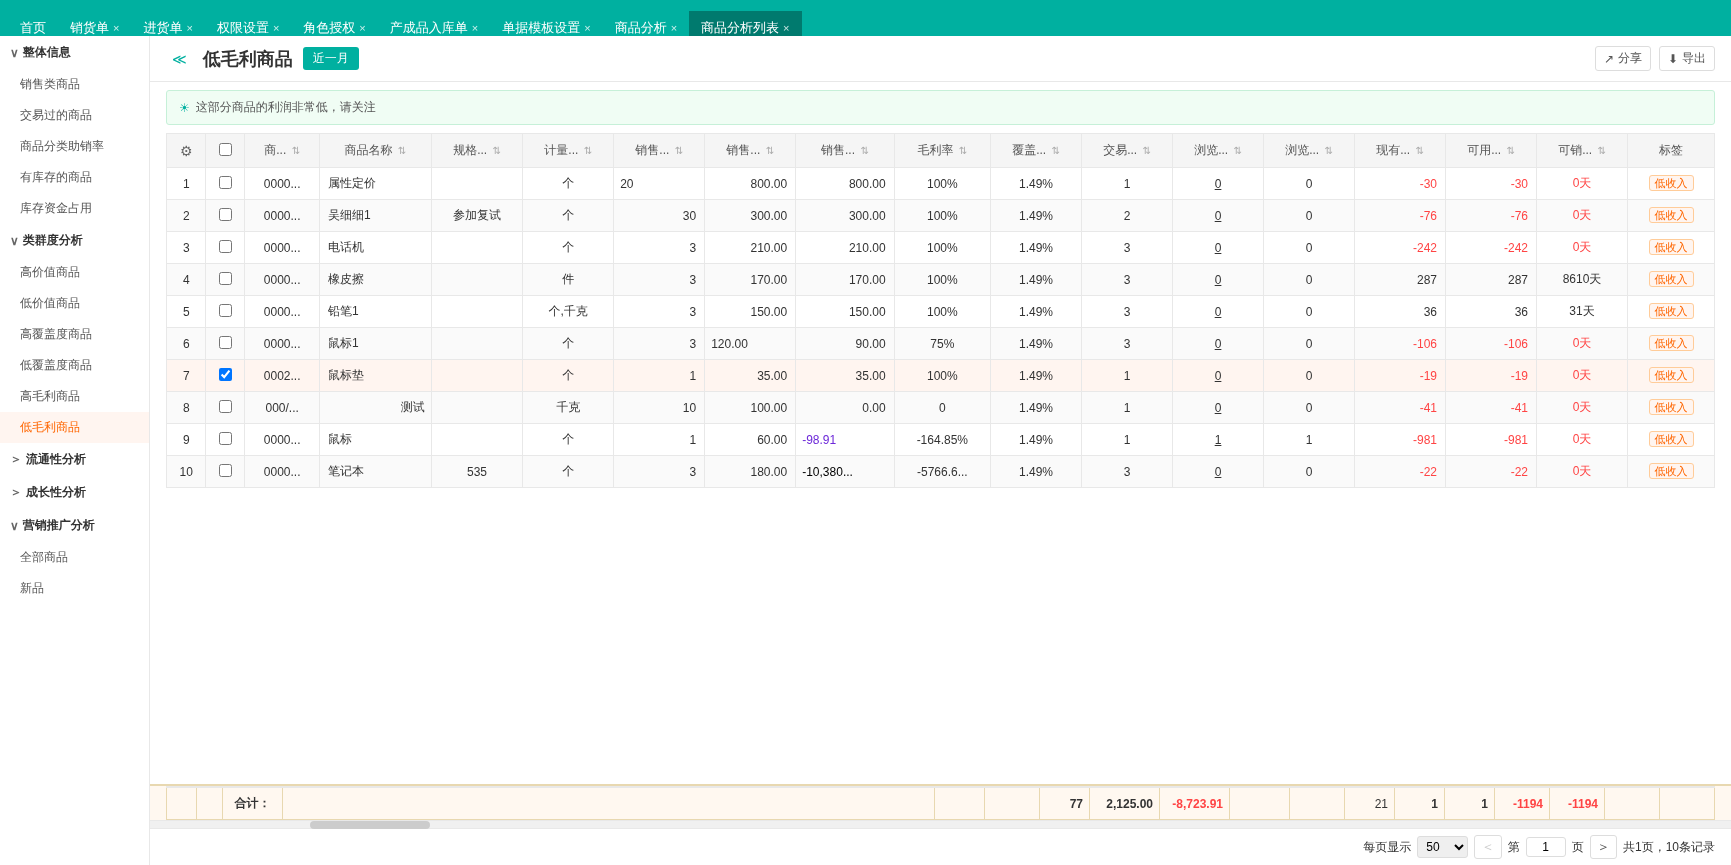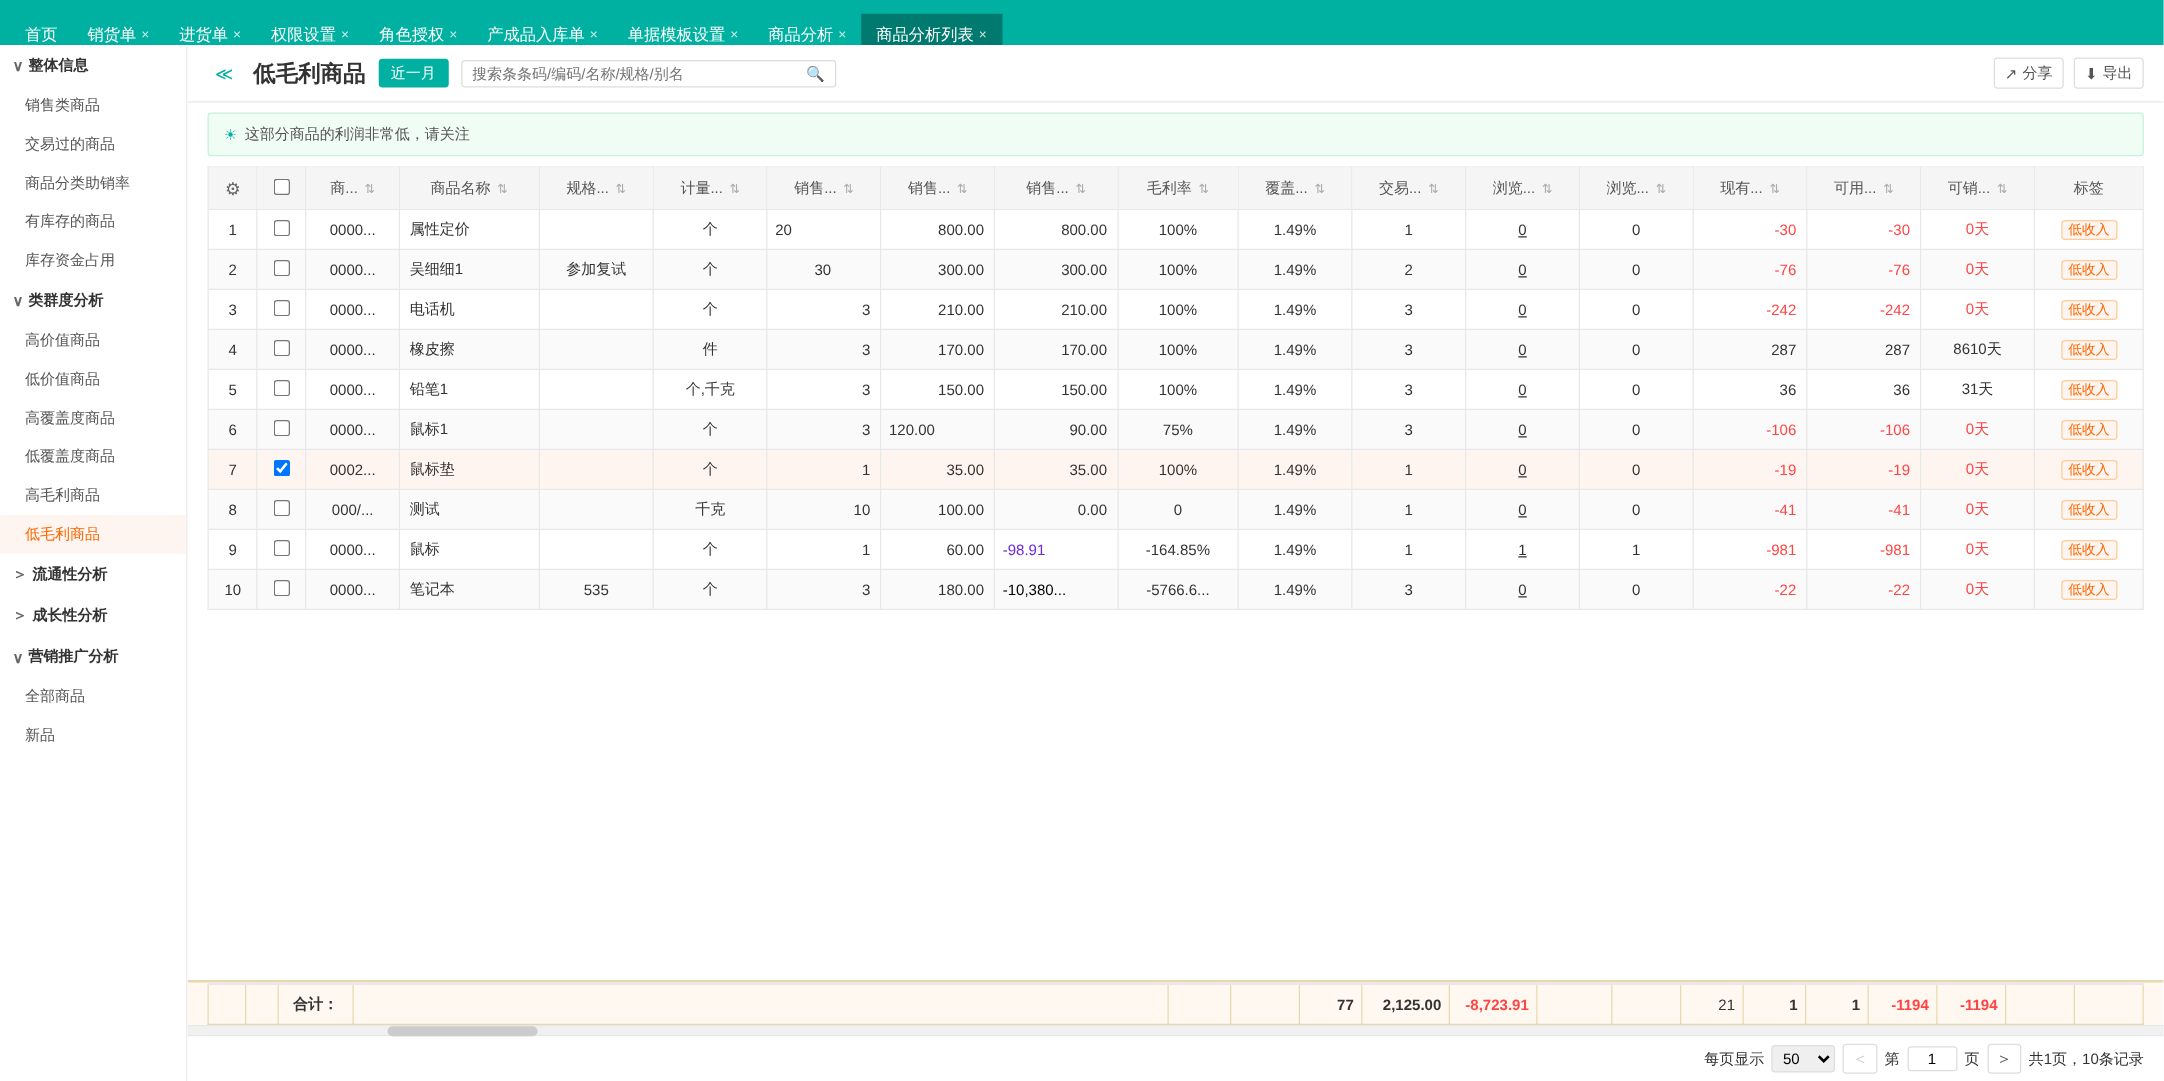--- a/index.html
+++ b/index.html
@@ -377,24 +377,20 @@
       <span>新品</span>
     </div>
   </div>
 
   <div class="content-area">
 
     <div class="page-header">
       <span class="collapse-btn">≪</span>
       <span class="page-title">低毛利商品</span>
       <button class="date-filter-btn">近一月</button>
-      <div class="search-box">
-        <input type="text" placeholder="搜索条条码/编码/名称/规格/别名" style="">
-        <span class="search-icon">🔍</span>
-      </div>
       <div class="header-actions">
         <button class="header-btn">
           <span>↗</span>
           <span>分享</span>
         </button>
         <button class="header-btn">
           <span>⬇</span>
           <span>导出</span>
         </button>
       </div>
@@ -501,21 +497,21 @@
       <td style="text-align:center; color:#ff4444">0天</td>
       <td style="text-align:center;"><span class="tag-badge">低收入</span></td>
     </tr>
             <tr>
       <td style="text-align:center;">2</td>
       <td style="text-align:center;"><input type="checkbox" style=""></td>
       <td style="text-align:center;">0000...</td>
       <td style="text-align:left; padding-left:8px;">吴细细1</td>
       <td style="text-align:center;">参加复试</td>
       <td style="text-align:center;">个</td>
-      <td style="text-align:center; padding-right:8px;">30</td>
+      <td style="text-align:right; padding-right:8px;">30</td>
       <td style="text-align:right; padding-right:8px;">300.00</td>
       <td style="text-align:right; padding-right:8px; ">300.00</td>
       <td style="text-align:center;">100%</td>
       <td style="text-align:center;">1.49%</td>
       <td style="text-align:center;">2</td>
       <td style="text-align:center; text-decoration:underline; cursor:pointer;">0</td>
       <td style="text-align:center;">0</td>
       <td style="text-align:right; padding-right:8px; color:#ff4444">-76</td>
       <td style="text-align:right; padding-right:8px; color:#ff4444">-76</td>
       <td style="text-align:center; color:#ff4444">0天</td>
@@ -618,21 +614,21 @@
       <td style="text-align:center;">0</td>
       <td style="text-align:right; padding-right:8px; color:#ff4444">-19</td>
       <td style="text-align:right; padding-right:8px; color:#ff4444">-19</td>
       <td style="text-align:center; color:#ff4444">0天</td>
       <td style="text-align:center;"><span class="tag-badge">低收入</span></td>
     </tr>
             <tr>
       <td style="text-align:center;">8</td>
       <td style="text-align:center;"><input type="checkbox" style=""></td>
       <td style="text-align:center;">000/...</td>
-      <td style="text-align:left; padding-left:8px;">测试</td>
+      <td style="text-align:right; padding-left:8px;">测试</td>
       <td style="text-align:center;"></td>
       <td style="text-align:center;">千克</td>
       <td style="text-align:right; padding-right:8px;">10</td>
       <td style="text-align:right; padding-right:8px;">100.00</td>
       <td style="text-align:right; padding-right:8px; ">0.00</td>
       <td style="text-align:center;">0</td>
       <td style="text-align:center;">1.49%</td>
       <td style="text-align:center;">1</td>
       <td style="text-align:center; text-decoration:underline; cursor:pointer;">0</td>
       <td style="text-align:center;">0</td>

